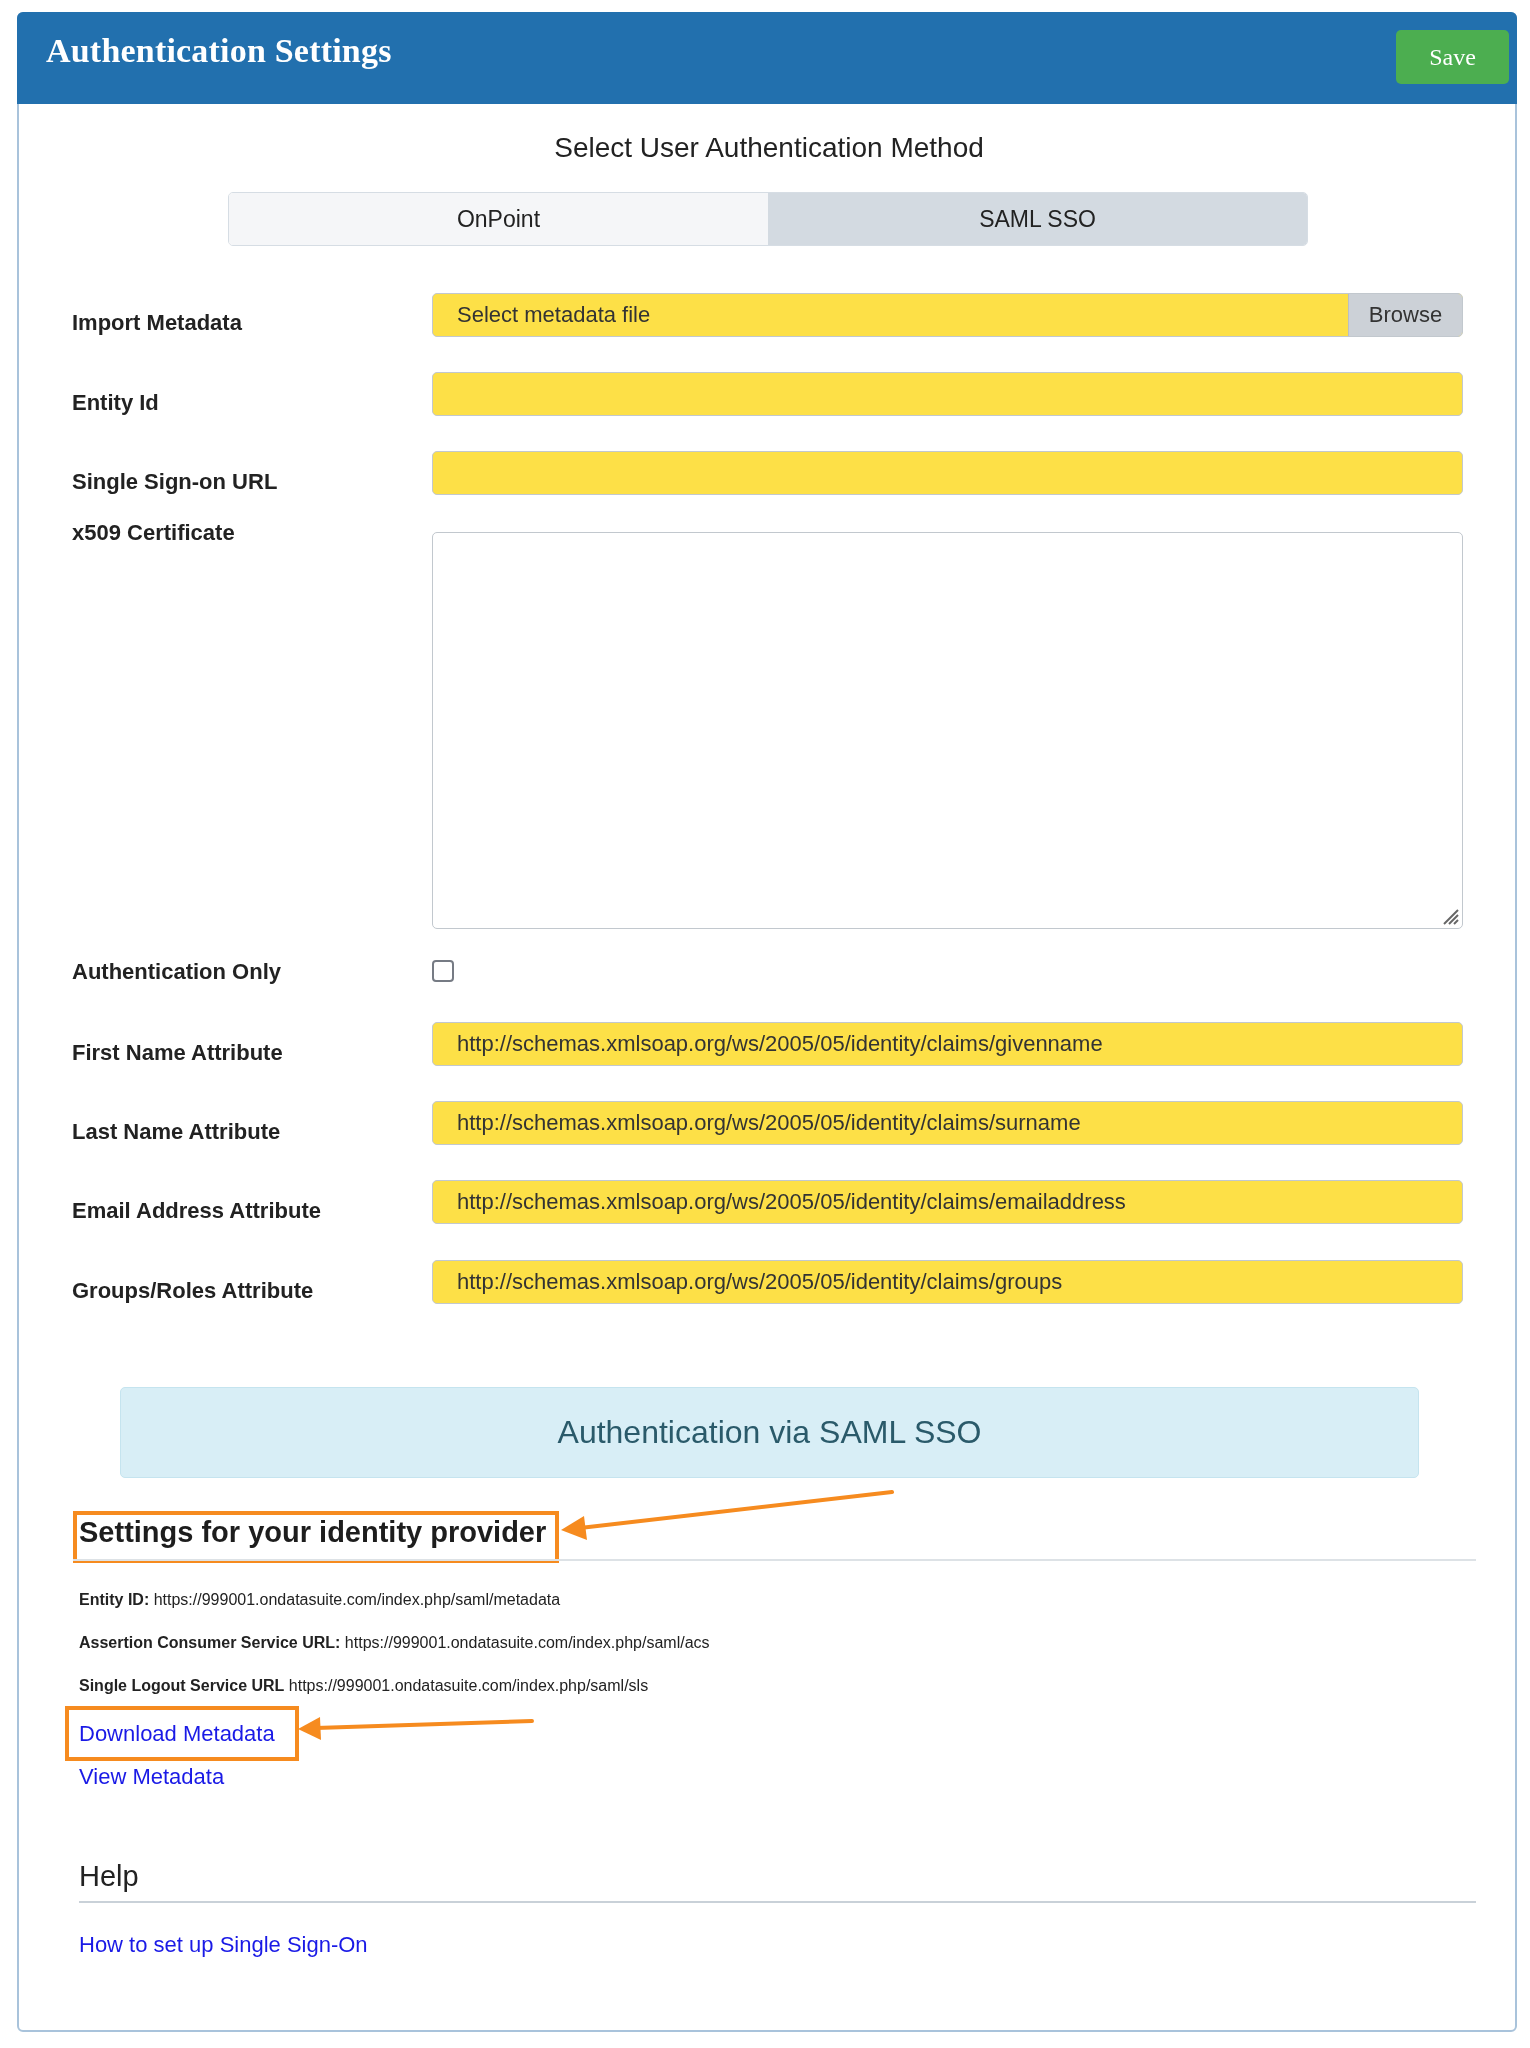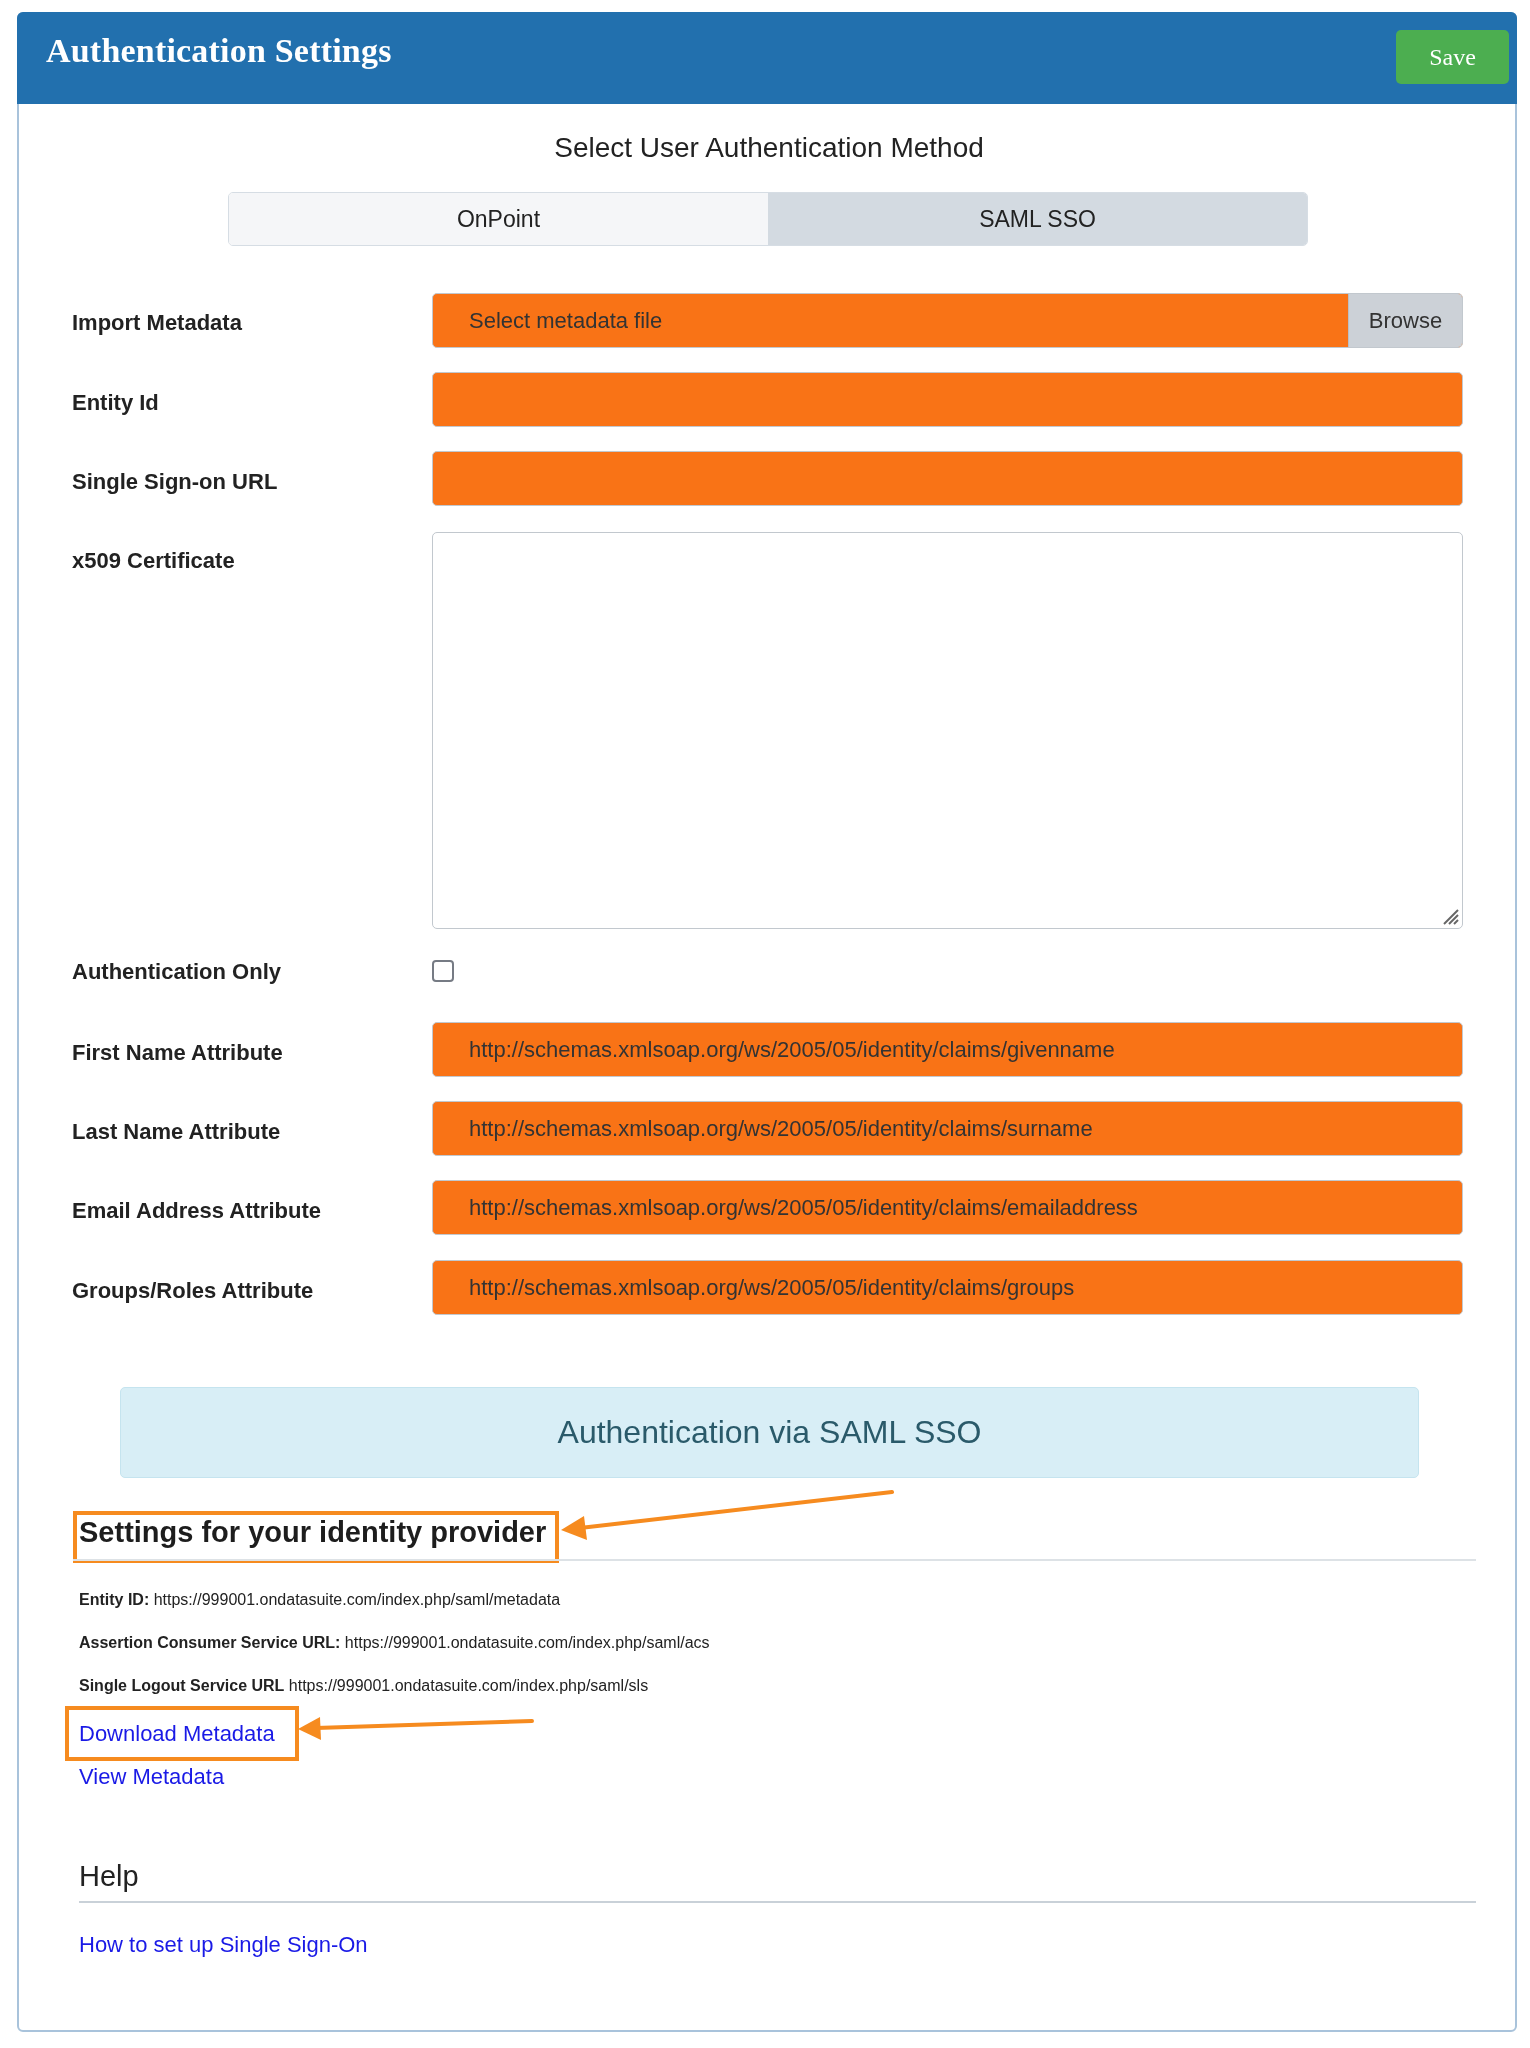--- a/index.html
+++ b/index.html
@@ -37,23 +37,23 @@
   .seg-btn {
     flex: 1; display: flex; align-items: center; justify-content: center;
     font-size: 23px; color: #222; cursor: pointer;
   }
   .seg-btn.off { background: #f5f6f8; }
   .seg-btn.on { background: #d3dae1; }
   .label {
     left: 53px; font-size: 22px; font-weight: bold; color: #222;
   }
   .field {
-    left: 413px; width: 1031px; height: 55px;
-    border: 1.5px solid #c2c8ce; border-radius: 5px; background: #f97316;
-    font-size: 22px; color: #333; padding-left: 36px;
+    left: 413px; width: 1031px; height: 44px;
+    border: 1.5px solid #c2c8ce; border-radius: 5px; background: #fde047;
+    font-size: 22px; color: #333; padding-left: 24px;
     display: flex; align-items: center;
   }
   .browse {
     position: absolute; right: 0; top: 0; bottom: 0; width: 114px;
     background: #ccd1d7; border-left: 1px solid #b9bfc6;
     display: flex; align-items: center; justify-content: center;
     font-size: 22px; color: #333; border-radius: 0 4px 4px 0; cursor: pointer;
   }
   .textarea {
     left: 413px; top: 518px; width: 1031px; height: 397px;
@@ -105,21 +105,21 @@
     <span>Select metadata file</span>
     <div class="browse">Browse</div>
   </div>
 
   <div class="abs label" style="top:376px">Entity Id</div>
   <div class="abs field" style="top:358px"></div>
 
   <div class="abs label" style="top:455px">Single Sign-on URL</div>
   <div class="abs field" style="top:437px"></div>
 
-  <div class="abs label" style="top:534px">x509 Certificate</div>
+  <div class="abs label" style="top:506px">x509 Certificate</div>
   <div class="abs textarea">
     <svg class="resize" viewBox="0 0 22 22">
       <line x1="20" y1="6" x2="6" y2="20" stroke="#666" stroke-width="2"></line>
       <line x1="20" y1="11" x2="11" y2="20" stroke="#666" stroke-width="2"></line>
       <line x1="20" y1="16" x2="16" y2="20" stroke="#666" stroke-width="2"></line>
     </svg>
   </div>
 
   <div class="abs label" style="top:945px">Authentication Only</div>
   <div class="abs checkbox"></div>

